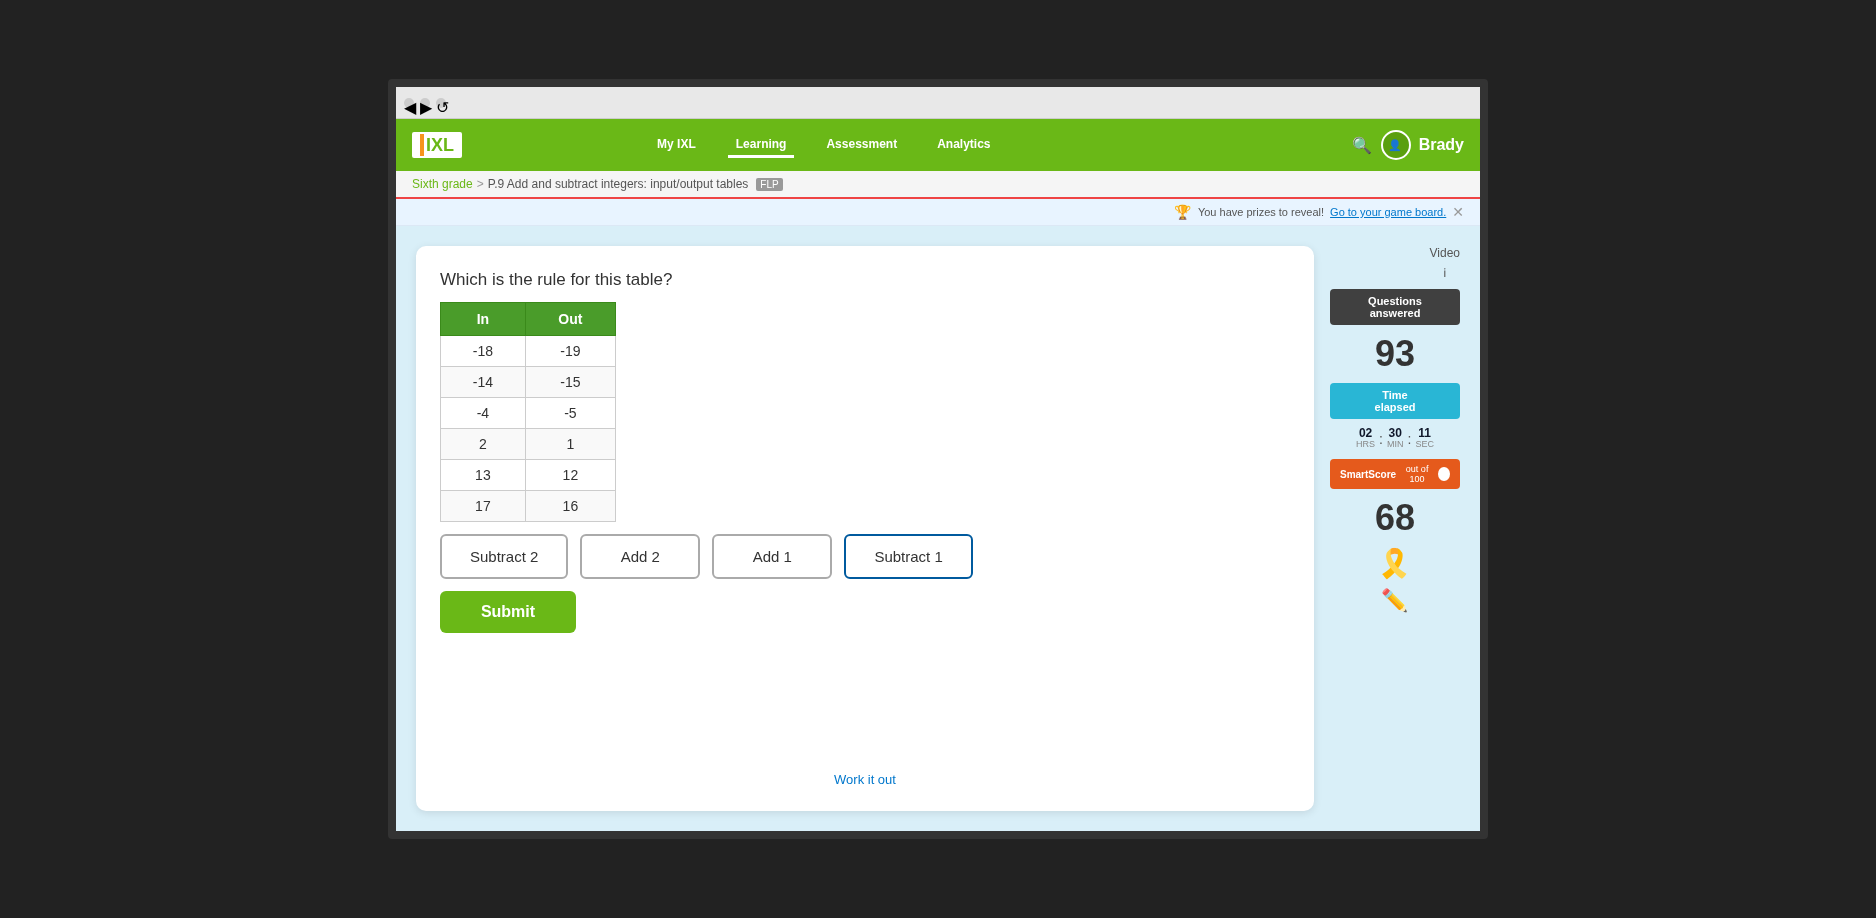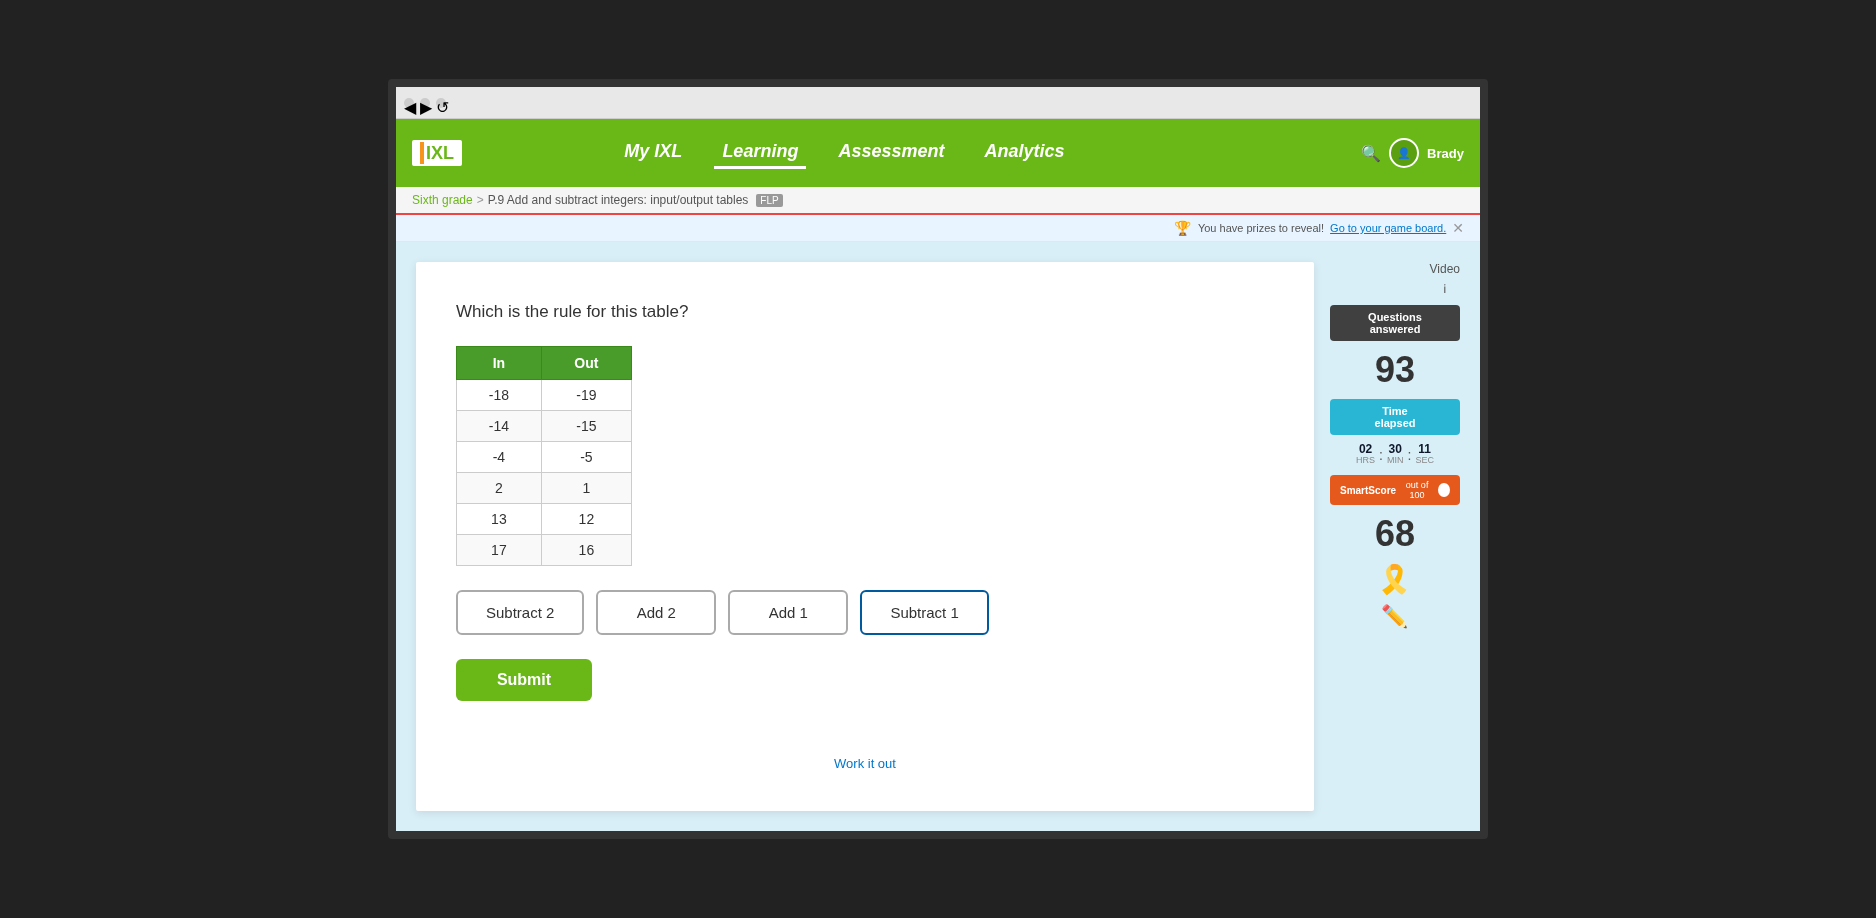--- a/index.html
+++ b/index.html
@@ -59,21 +59,21 @@
       font-size: 11px;
       color: #333;
       height: 20px;
       display: flex;
       align-items: center;
     }
 
     
     .ixl-nav {
       background: #6ab817;
-      height: 68px;
+      height: 52px;
       display: flex;
       align-items: center;
       padding: 0 16px;
       gap: 20px;
     }
 
     .ixl-logo {
       background: white;
       color: #6ab817;
       font-weight: bold;
@@ -93,26 +93,25 @@
 
     .nav-links {
       display: flex;
       gap: 24px;
       margin-left: auto;
       margin-right: auto;
     }
 
     .nav-link {
       color: white;
-      font-size: 18px;
+      font-size: 12px;
       font-weight: bold;
       text-decoration: none;
       cursor: pointer;
       padding: 4px 8px;
-      font-style: italic;
     }
 
     .nav-link.active {
       border-bottom: 3px solid white;
     }
 
     .nav-right {
       display: flex;
       align-items: center;
       gap: 8px;
@@ -134,21 +133,21 @@
       display: flex;
       align-items: center;
       justify-content: center;
       color: white;
       font-size: 11px;
       font-weight: bold;
     }
 
     .user-name-nav {
       color: white;
-      font-size: 13px;
+      font-size: 16px;
       font-weight: bold;
     }
 
     
     .breadcrumb-bar {
       background: #f5f5f5;
       padding: 6px 16px;
       font-size: 12px;
       color: #555;
       border-bottom: 2px solid #ef4444;
@@ -197,26 +196,26 @@
       display: flex;
       padding: 20px;
       gap: 16px;
       overflow: hidden;
     }
 
     
     .question-panel {
       flex: 1;
       background: white;
-      border-radius: 2px;
-      padding: 40px;
+      border-radius: 10px;
+      padding: 24px;
       box-shadow: 0 2px 8px rgba(0,0,0,0.1);
       display: flex;
       flex-direction: column;
-      gap: 24px;
+      gap: 12px;
     }
 
     .question-text {
       font-size: 17px;
       color: #333;
       font-weight: normal;
     }
 
     
     .io-table {

